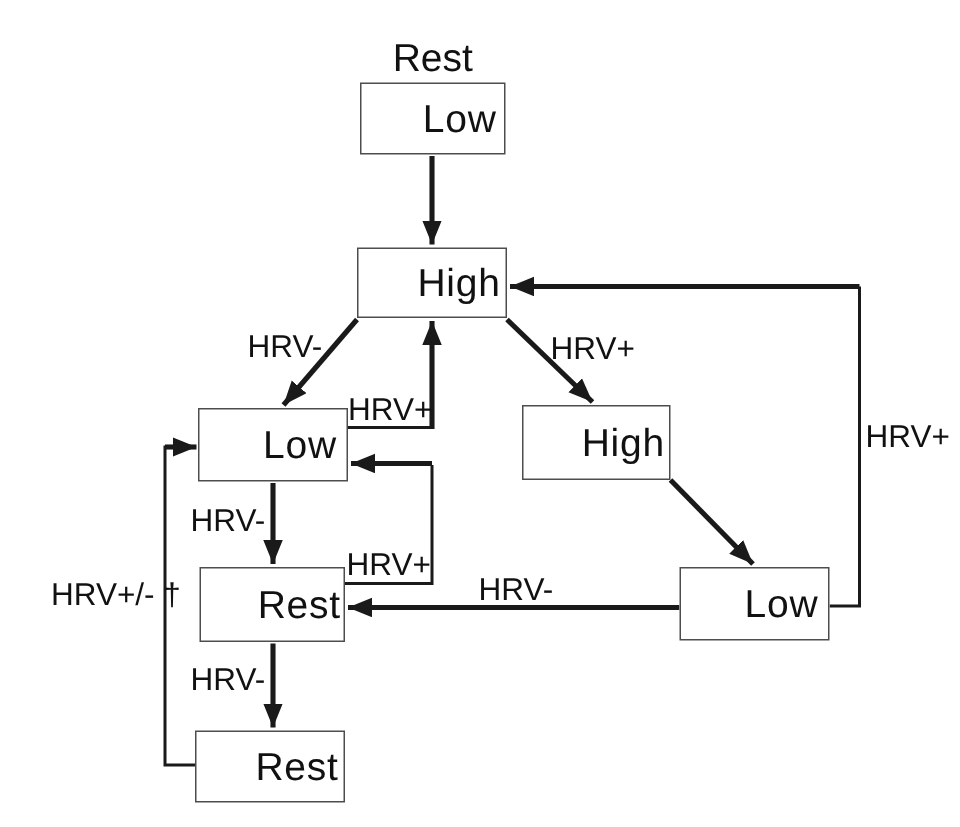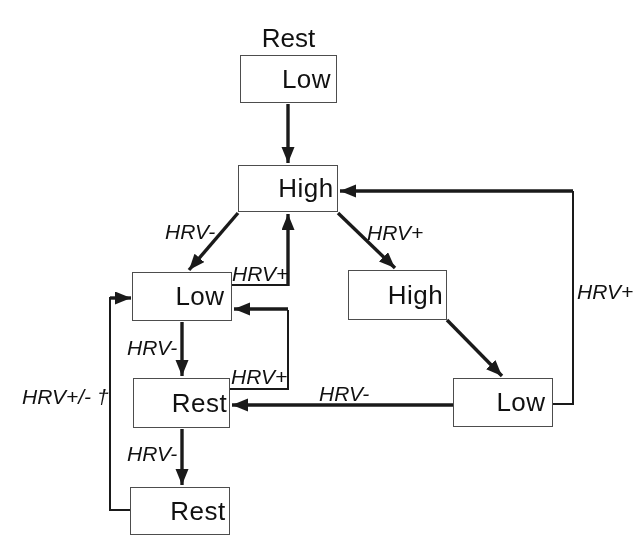--- a/index.html
+++ b/index.html
@@ -47,21 +47,20 @@
   }
   .start-label {
     position: absolute;
     font-size: 26px;
     color: #111111;
     text-align: center;
     white-space: nowrap;
   }
   .edge-label {
     position: absolute;
-    font-style: italic;
     font-size: 21px;
     line-height: 1.1;
     color: #111111;
     white-space: nowrap;
   }
 </style>
 </head>
 <body>
 
 <div class="stage">
@@ -140,15 +139,15 @@
   <div class="edge-label" style="left:577px; top:280px;">HRV+</div>
 
   <div class="edge-label" style="left:319px; top:382px;">HRV-</div>
 
   <div class="edge-label" style="left:127px; top:336px;">HRV-</div>
 
   <div class="edge-label" style="left:231px; top:365px;">HRV+</div>
 
   <div class="edge-label" style="left:127px; top:442px;">HRV-</div>
 
-  <div class="edge-label" style="left:22px; top:385px;">HRV+/- †</div>
+  <div class="edge-label" style="left:34px; top:385px;">HRV+/- †</div>
 
 </div>
 
 </body></html>

